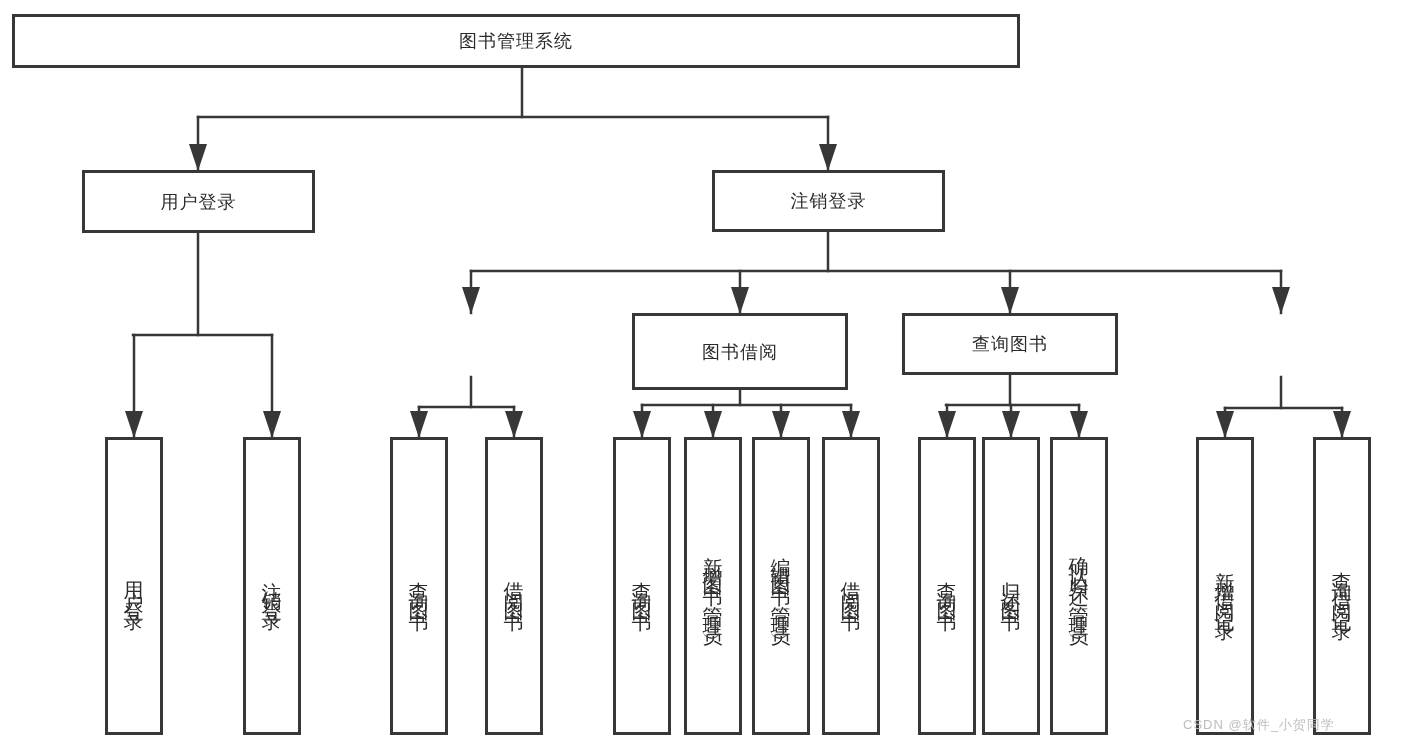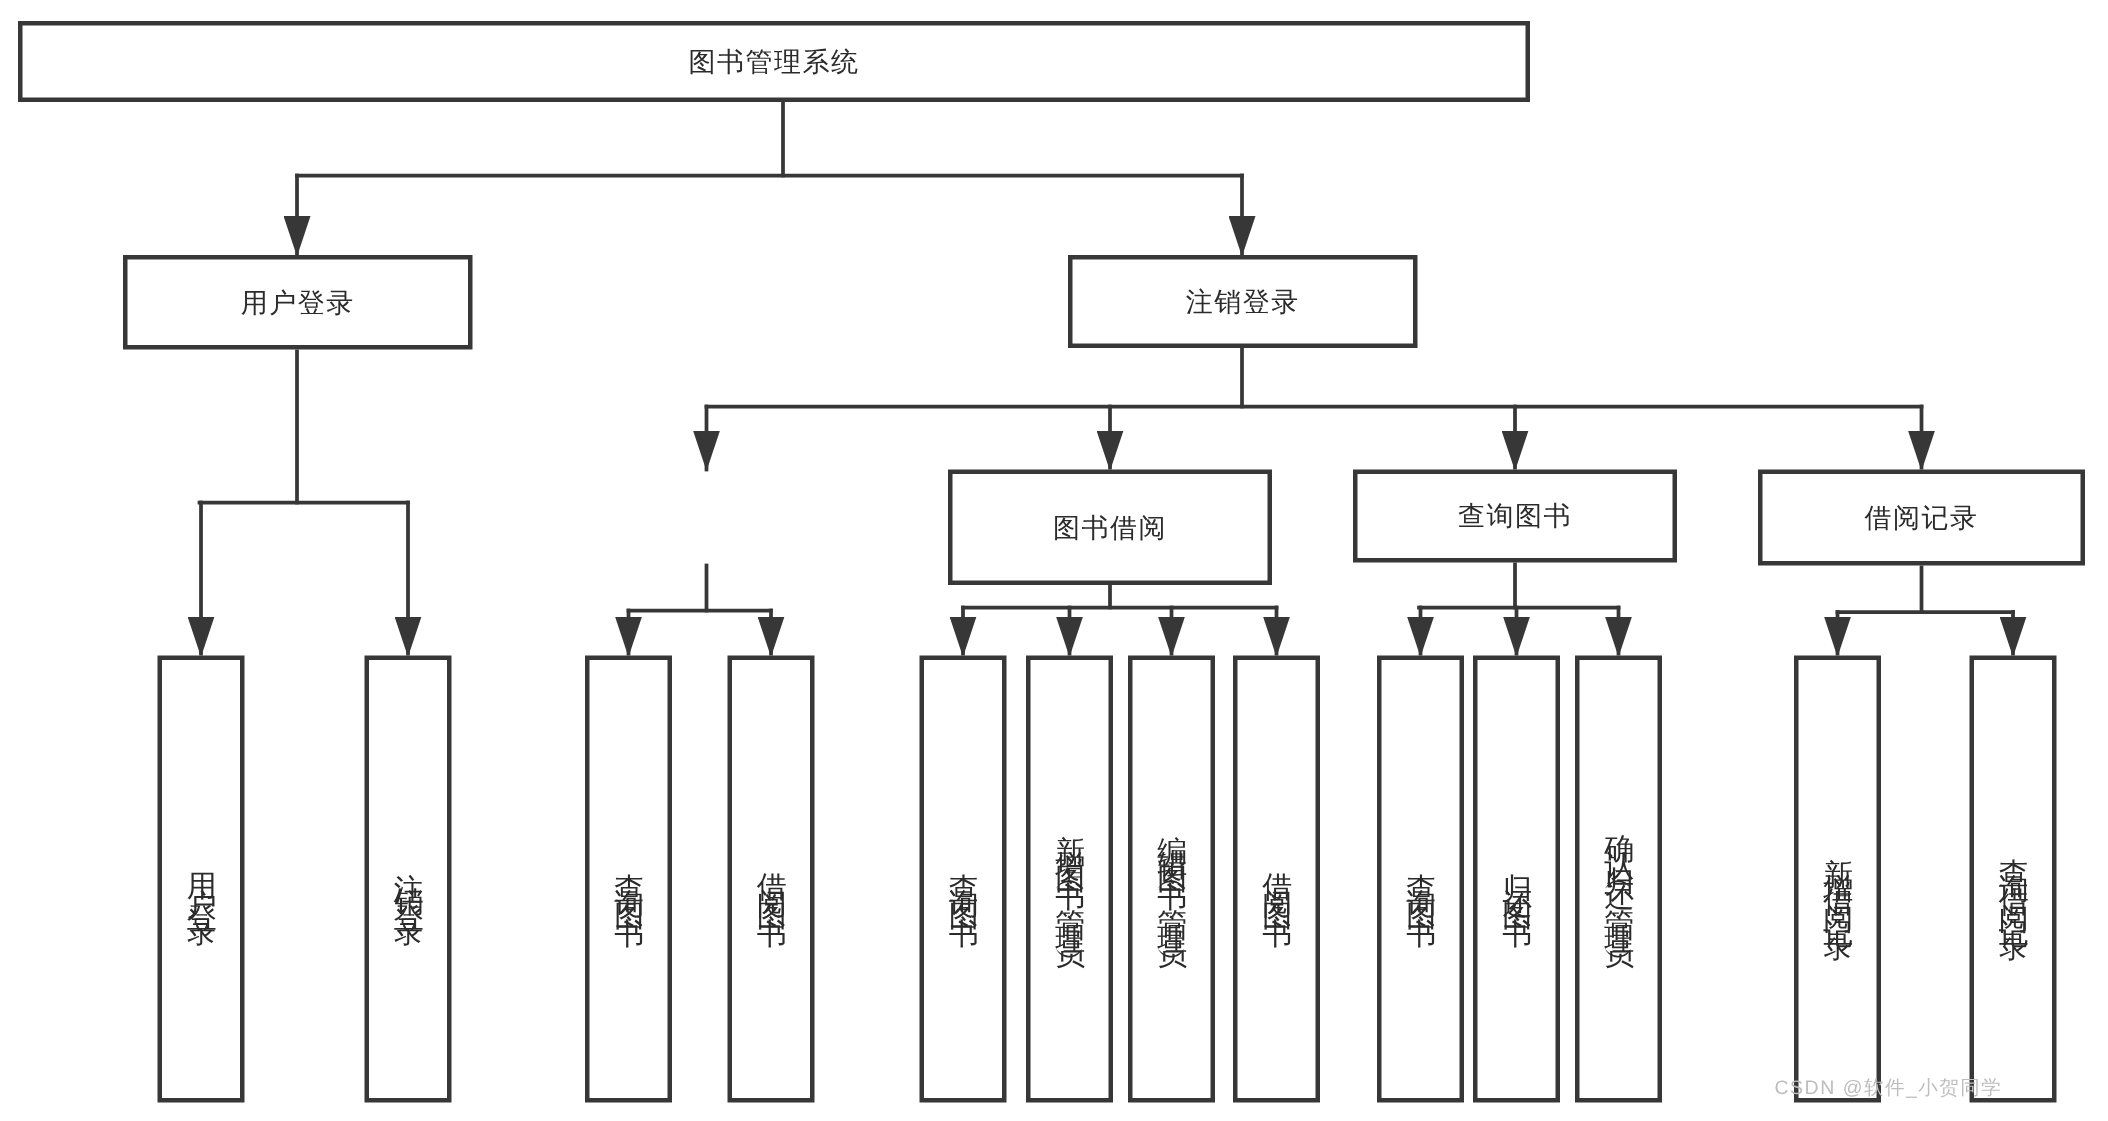--- a/index.html
+++ b/index.html
@@ -117,23 +117,20 @@
   <div class="box" style="left:712px;top:170px;width:233px;height:62px">
     <span class="hlabel">注销登录</span>
   </div>
 
   <div class="box" style="left:632px;top:313px;width:216px;height:77px">
     <span class="hlabel">图书借阅</span>
   </div>
   <div class="box" style="left:902px;top:313px;width:216px;height:62px">
     <span class="hlabel">查询图书</span>
   </div>
-  <div class="box" style="left:1172px;top:313px;width:218px;height:64px">
-    <span class="hlabel">借阅记录</span>
-  </div>
 
   <div class="box" style="left:105px;top:437px;width:58px;height:298px">
     <span class="vtext">用户登录</span>
   </div>
   <div class="box" style="left:243px;top:437px;width:58px;height:298px">
     <span class="vtext">注销登录</span>
   </div>
 
   <div class="box" style="left:390px;top:437px;width:58px;height:298px">
     <span class="vtext">查询图书</span>

